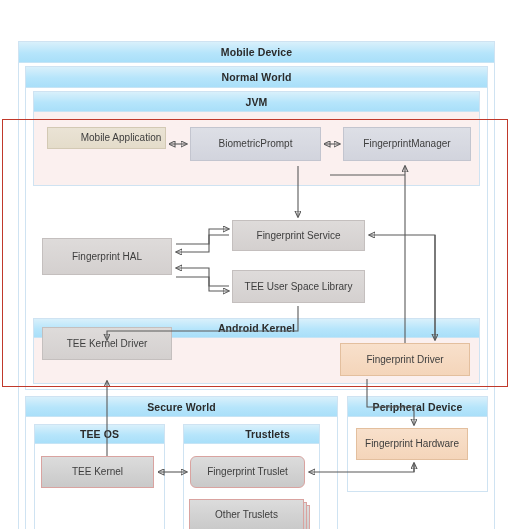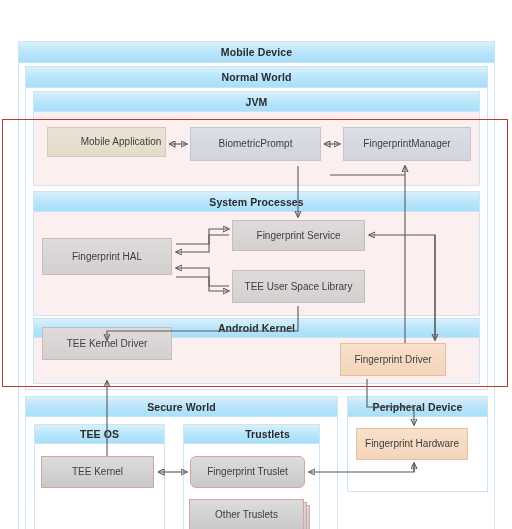--- a/index.html
+++ b/index.html
@@ -121,54 +121,50 @@
 
   <div class="panel" style="left:25px; top:27px; width:463px; height:324px;">
     <div class="panel-hdr" style="height:21px;">Normal World</div>
   </div>
 
   <div class="panel" style="left:33px; top:52px; width:447px; height:95px;">
     <div class="panel-hdr" style="height:20px;">JVM</div>
     <div class="panel-body pinkbody" style="top:20px;"></div>
   </div>
 
-  <div class="node beige" style="left:47px; top:88px; width:119px; height:30px;padding-left:32px;">
+  <div class="node beige" style="left:47px; top:88px; width:119px; height:22px;padding-left:32px;">
     <span>Mobile Application</span>
   </div>
   <div class="node bluegray" style="left:190px; top:88px; width:131px; height:34px;">
     <span>BiometricPrompt</span>
   </div>
   <div class="node bluegray" style="left:343px; top:88px; width:128px; height:34px;">
     <span>FingerprintManager</span>
   </div>
 
-  <div class="panel" style="left:33px; top:152px; width:447px; height:125px;">
-    <div class="panel-hdr" style="height:20px;">System Processes</div>
-    <div class="panel-body pinkbody" style="top:20px;"></div>
-  </div>
 
   <div class="node gray" style="left:232px; top:181px; width:133px; height:31px;">
     <span>Fingerprint Service</span>
   </div>
   <div class="node gray" style="left:42px; top:199px; width:130px; height:37px;">
     <span>Fingerprint HAL</span>
   </div>
   <div class="node gray" style="left:232px; top:231px; width:133px; height:33px;">
     <span>TEE User Space Library</span>
   </div>
 
   <div class="panel" style="left:33px; top:279px; width:447px; height:66px;">
     <div class="panel-hdr" style="height:19px;">Android Kernel</div>
     <div class="panel-body pinkbody" style="top:19px;"></div>
   </div>
 
   <div class="node gray" style="left:42px; top:288px; width:130px; height:33px;justify-content:center;">
     <span>TEE Kernel Driver</span>
   </div>
-  <div class="node peach" style="left:340px; top:304px; width:106px; height:33px;">
+  <div class="node peach" style="left:340px; top:304px; width:130px; height:33px;">
     <span>Fingerprint Driver</span>
   </div>
 
   <div class="panel" style="left:25px; top:357px; width:313px; height:161px;">
     <div class="panel-hdr" style="height:20px;">Secure World</div>
   </div>
 
   <div class="panel" style="left:34px; top:385px; width:131px; height:124px;">
     <div class="panel-hdr" style="height:19px;">TEE OS</div>
   </div>

